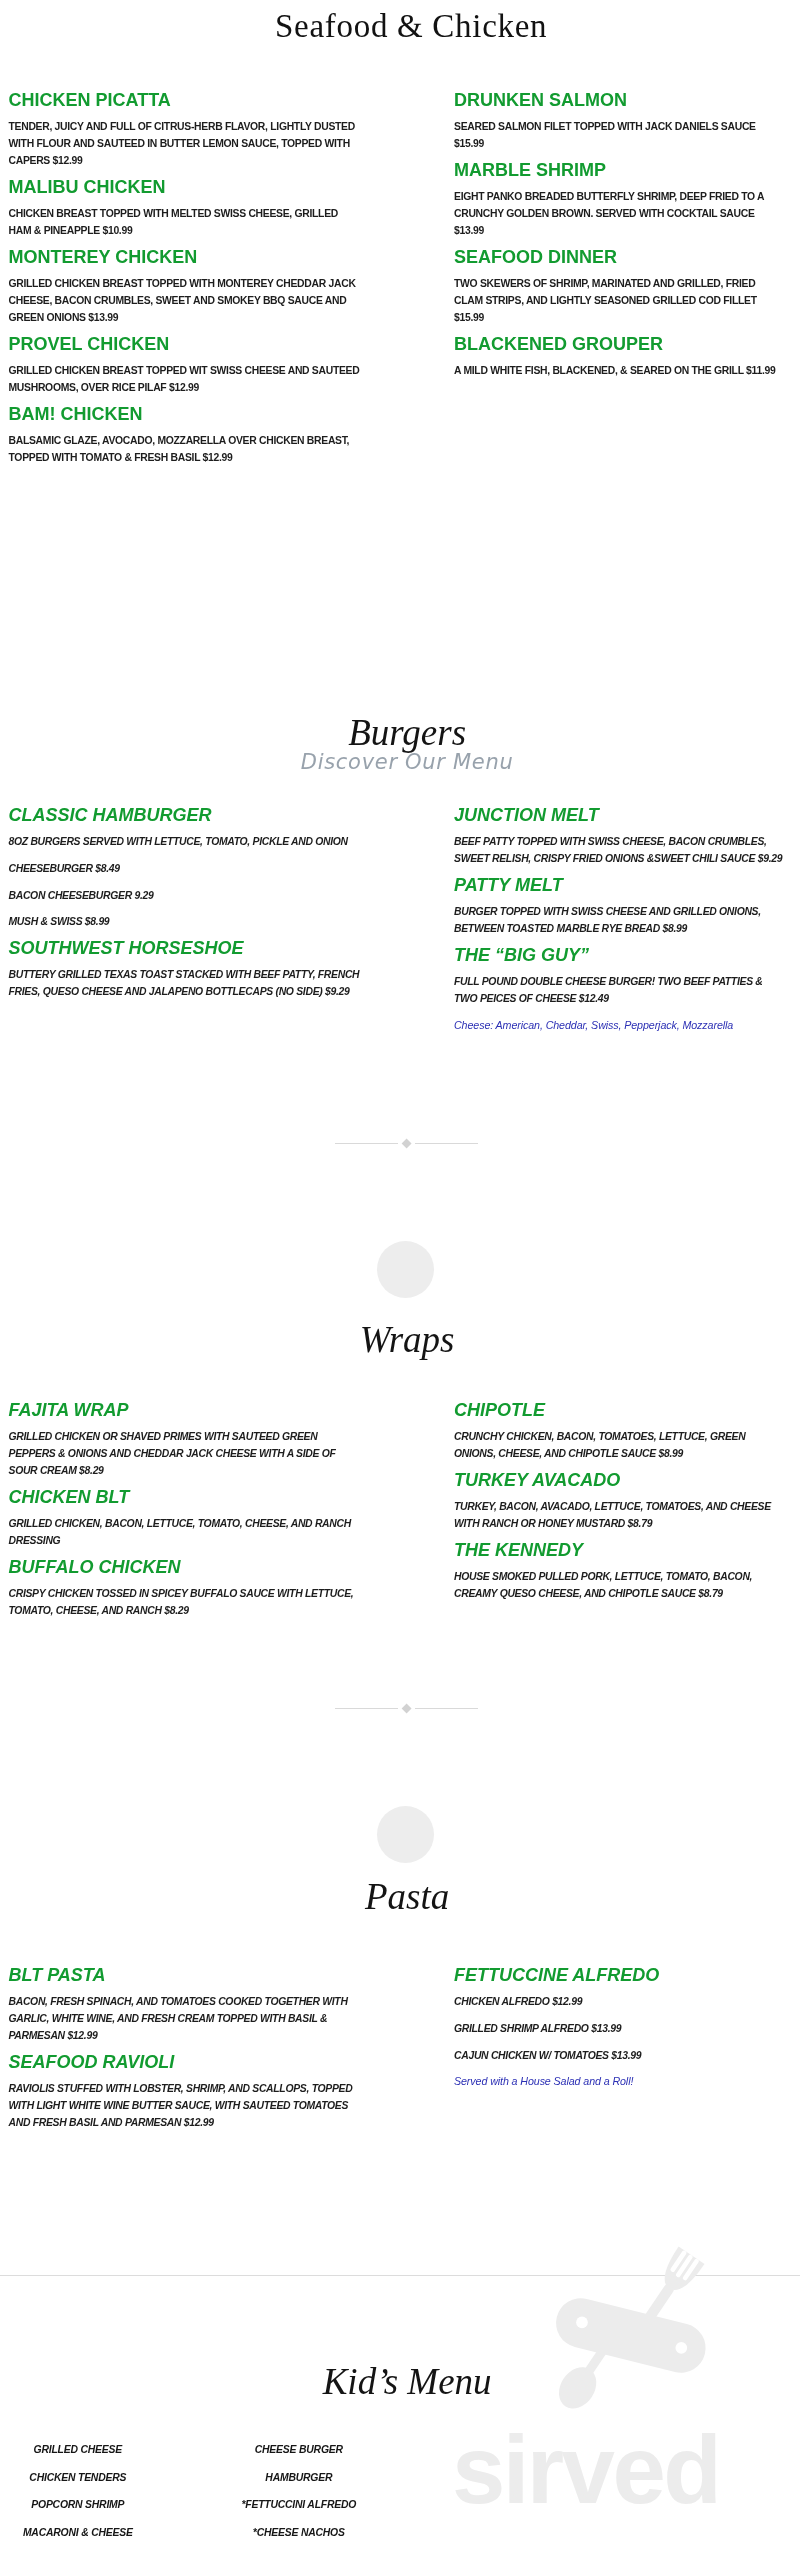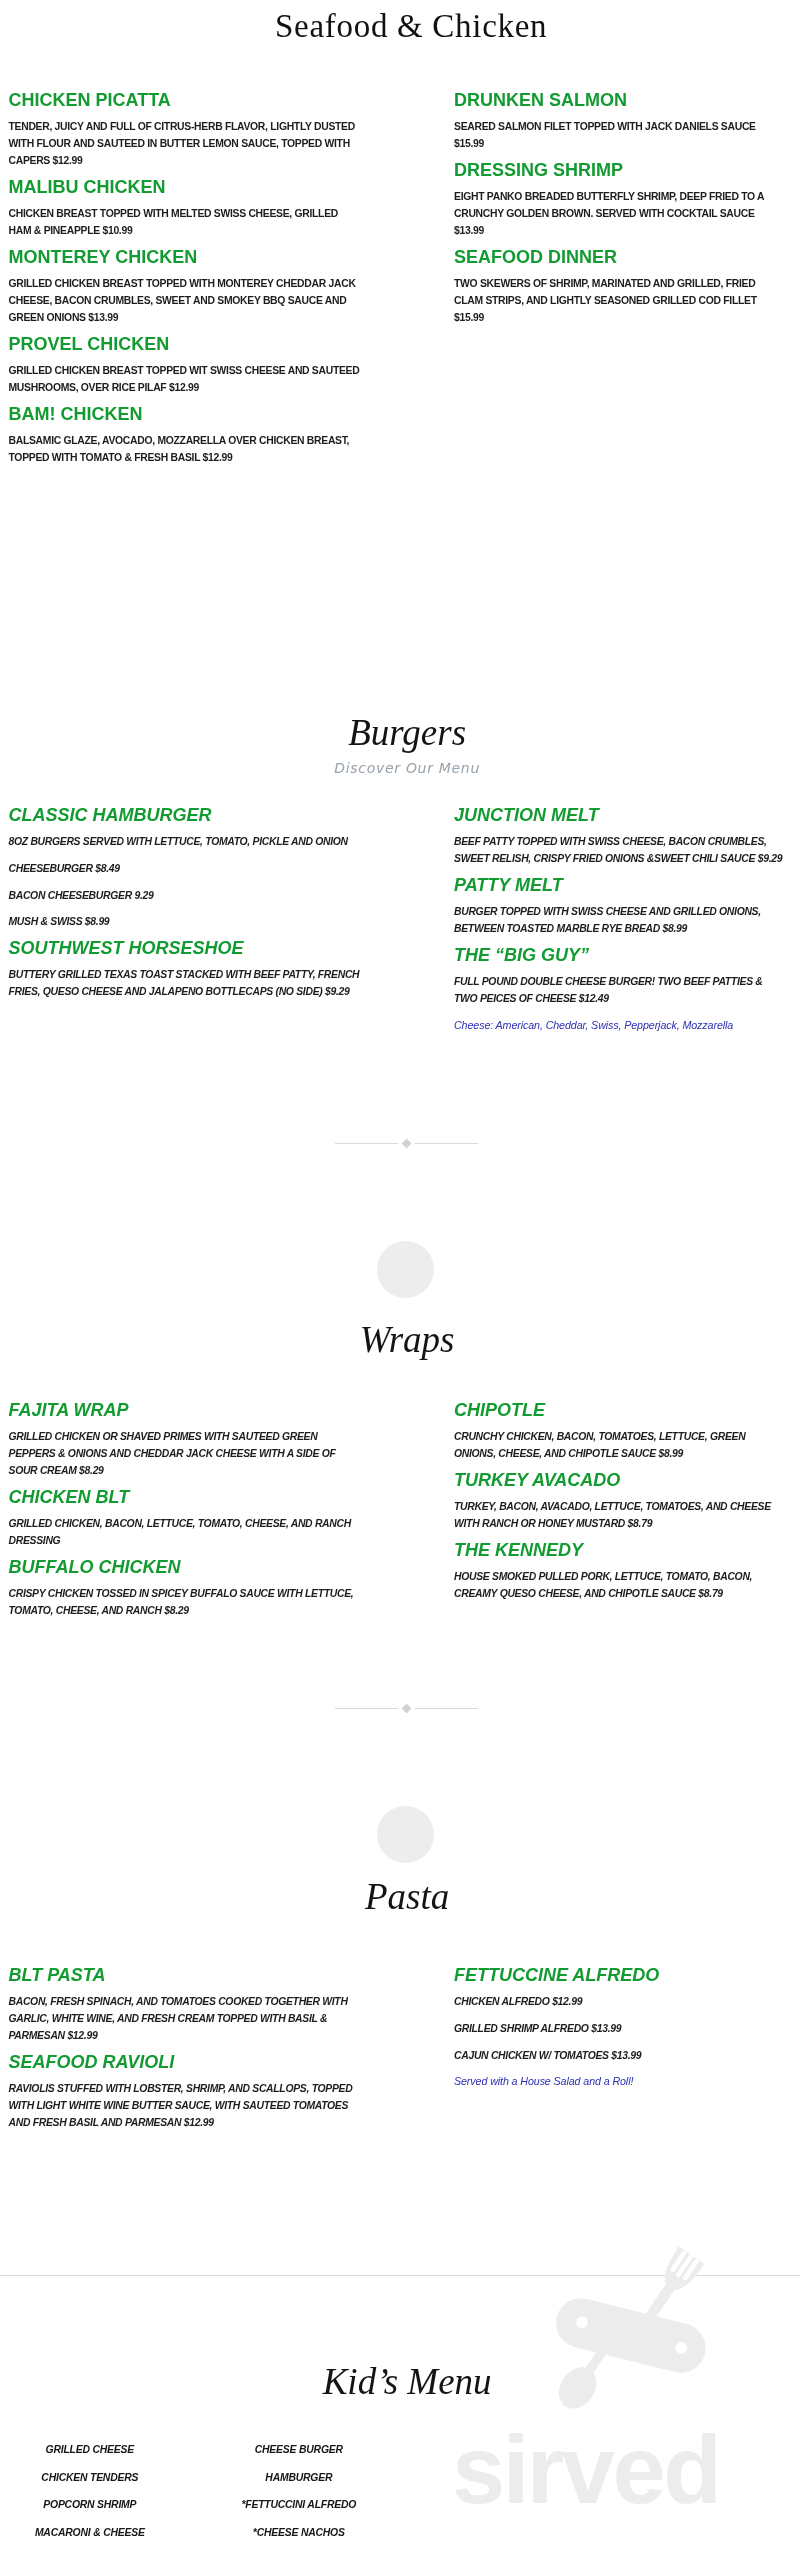--- a/index.html
+++ b/index.html
@@ -7,21 +7,21 @@
           font-family:"Liberation Sans",sans-serif;}
 
   
   .page-title{position:absolute;top:5.2px;left:0;width:100%;margin:4px;text-align:center;
       padding-left:14.3px;box-sizing:border-box;font-family:"Liberation Serif",serif;
       font-weight:500;font-size:33px;line-height:34px;color:#121212;letter-spacing:0.7px;}
   .script-head{position:absolute;left:0;width:100%;text-align:center;padding-left:14.3px;
       box-sizing:border-box;}
   .script-head h2{margin:0;font-family:"Liberation Serif",serif;font-style:italic;
       font-weight:500;font-size:37px;line-height:40px;color:#141414;}
-  .subtitle{margin:6px 0 0 0;font-style:italic;color:#98a2ac;font-size:14px;
+  .subtitle{margin:0 0 0 0;font-style:italic;color:#98a2ac;font-size:21px;
       line-height:19.5px;letter-spacing:0.7px;font-family:"DejaVu Sans",sans-serif;}
 
   
   .cols{position:absolute;left:0;width:100%;}
   .col{position:absolute;top:0;}
   .col.c-left{left:8.5px;width:351px;}
   .col.c-right{left:454px;width:329px;}
   .dish{margin:0;}
   .dish-name{margin:0 0 8.5px 0;font-size:18px;line-height:17.6px;font-weight:bold;
       color:#129b30;letter-spacing:0;}
@@ -42,21 +42,21 @@
 
   
   .kids-rule{position:absolute;left:0;top:2275px;width:100%;height:0.7px;background:#dcdcdc;z-index:1;}
   .kids-logo{position:absolute;left:519px;top:2236px;width:224px;height:195px;z-index:2;}
   .sirved-text{position:absolute;left:452px;top:2422px;width:345px;z-index:2;
       font-size:96px;line-height:1;font-weight:bold;color:#ececec;letter-spacing:-2.6px;
       font-family:"Liberation Sans",sans-serif;}
   .kids-title{top:2362px;z-index:3;}
   .kids-items{position:absolute;left:7.8px;top:2441px;width:403px;z-index:3;}
   .kids-col{position:absolute;top:0;text-align:center;}
-  .kids-col.k1{left:12px;width:140px;}
+  .kids-col.k1{left:0;width:140px;}
   .kids-col.k2{left:218px;width:146px;}
   .kids-col p{margin:0 0 10px 0;font-size:10.4px;line-height:17.6px;font-weight:bold;
       font-style:italic;color:#161616;letter-spacing:-0.2px;}
 </style>
 </head>
 <body>
 
 <div id="canvas">
 
   <h1 class="page-title">Seafood &amp; Chicken</h1>
@@ -108,35 +108,42 @@
 
         <div class="dish">
           <h4 class="dish-name">DRUNKEN SALMON</h4>
           <div class="dish-desc">
             <p>SEARED SALMON FILET TOPPED WITH JACK DANIELS SAUCE $15.99</p>
           </div>
 
         </div>
 
         <div class="dish">
-          <h4 class="dish-name">DRESSING SHRIMP</h4>
+          <h4 class="dish-name">MARBLE SHRIMP</h4>
           <div class="dish-desc">
             <p>EIGHT PANKO BREADED BUTTERFLY SHRIMP, DEEP FRIED TO A CRUNCHY GOLDEN BROWN. SERVED WITH COCKTAIL SAUCE $13.99</p>
           </div>
 
         </div>
 
         <div class="dish">
           <h4 class="dish-name">SEAFOOD DINNER</h4>
           <div class="dish-desc">
             <p>TWO SKEWERS OF SHRIMP, MARINATED AND GRILLED, FRIED CLAM STRIPS, AND LIGHTLY SEASONED GRILLED COD FILLET $15.99</p>
           </div>
 
         </div>
 
+        <div class="dish">
+          <h4 class="dish-name">BLACKENED GROUPER</h4>
+          <div class="dish-desc">
+            <p>A MILD WHITE FISH, BLACKENED, &amp; SEARED ON THE GRILL $11.99</p>
+          </div>
+
+        </div>
       </div>
   </section>
 
   <div class="script-head" style="top:713px">
     <h2>Burgers</h2>
     <p class="subtitle">Discover Our Menu</p>
   </div>
 
   <section class="cols it" style="top:807px">
     <div class="col c-left">

